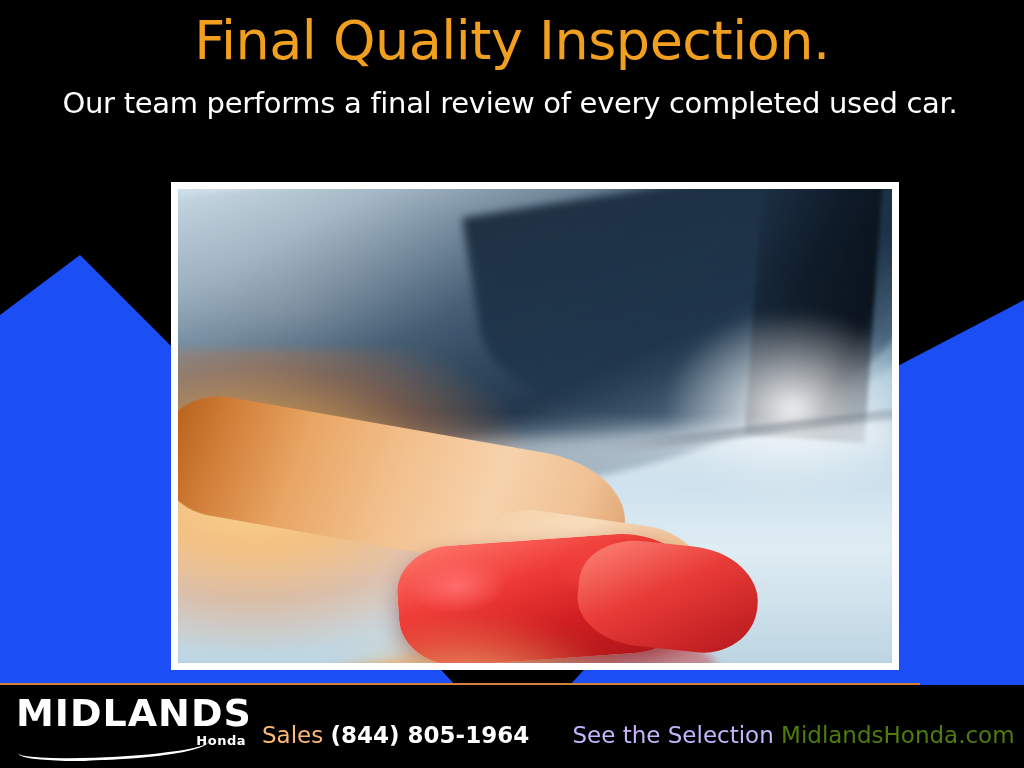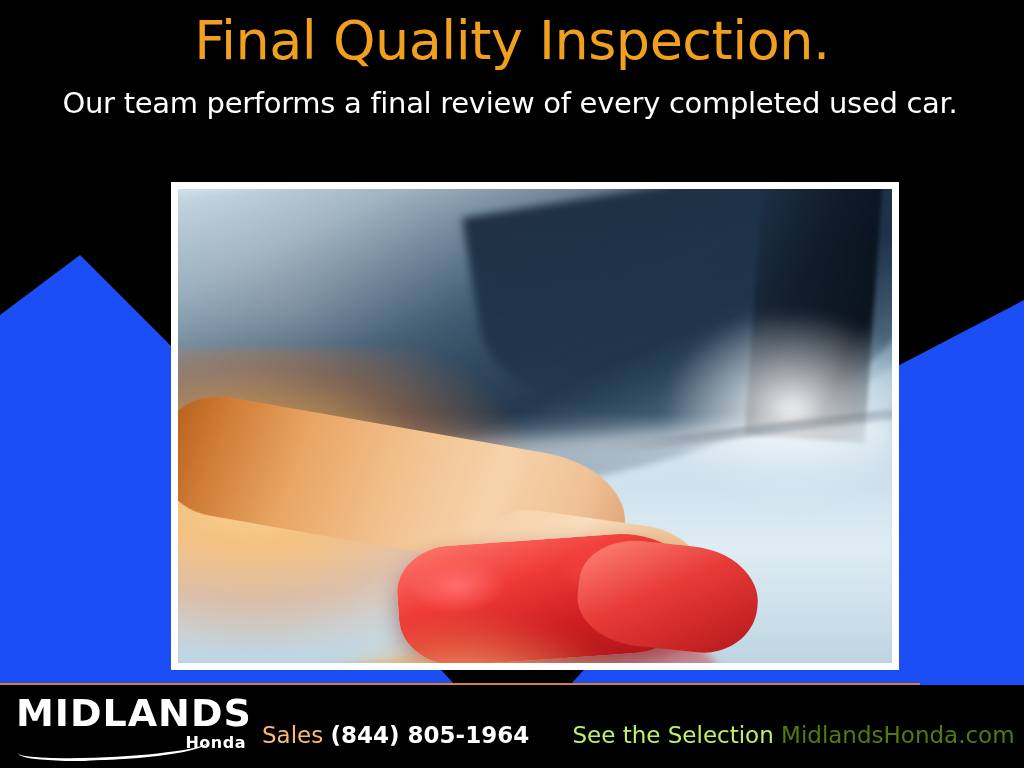--- a/index.html
+++ b/index.html
@@ -261,21 +261,21 @@
     font-weight: 700;
     letter-spacing: 1px;
     line-height: 40px;
     color: #ffffff;
   }
   .logo-sub {
     position: absolute;
     right: 6px;
     top: 40px;
     font-family: "DejaVu Sans", sans-serif;
-    font-size: 16px;
+    font-size: 13px;
     font-weight: 700;
     color: #ffffff;
     letter-spacing: 0.5px;
   }
   .logo-swoosh {
     position: absolute;
     left: 2px;
     top: 42px;
     width: 190px;
     height: 22px;
@@ -287,21 +287,21 @@
     position: absolute;
     left: 262px;
     bottom: 20px;
     font-size: 23px;
     line-height: 26px;
     white-space: nowrap;
     font-family: "DejaVu Sans", sans-serif;
   }
   .lbl-sales { color: #fdba74; }
   .val-phone { color: #ffffff; font-weight: 700; }
-  .lbl-see { color: #bef264; margin-left: 36px; }
+  .lbl-see { color: #c4b5fd; margin-left: 36px; }
   .val-site { color: #4d7c0f; }
 </style>
 </head>
 <body>
 
 <div id="ad">
 
   <div class="blue-left"></div>
   <div class="blue-right"></div>
   <div class="blue-bottom"></div>

